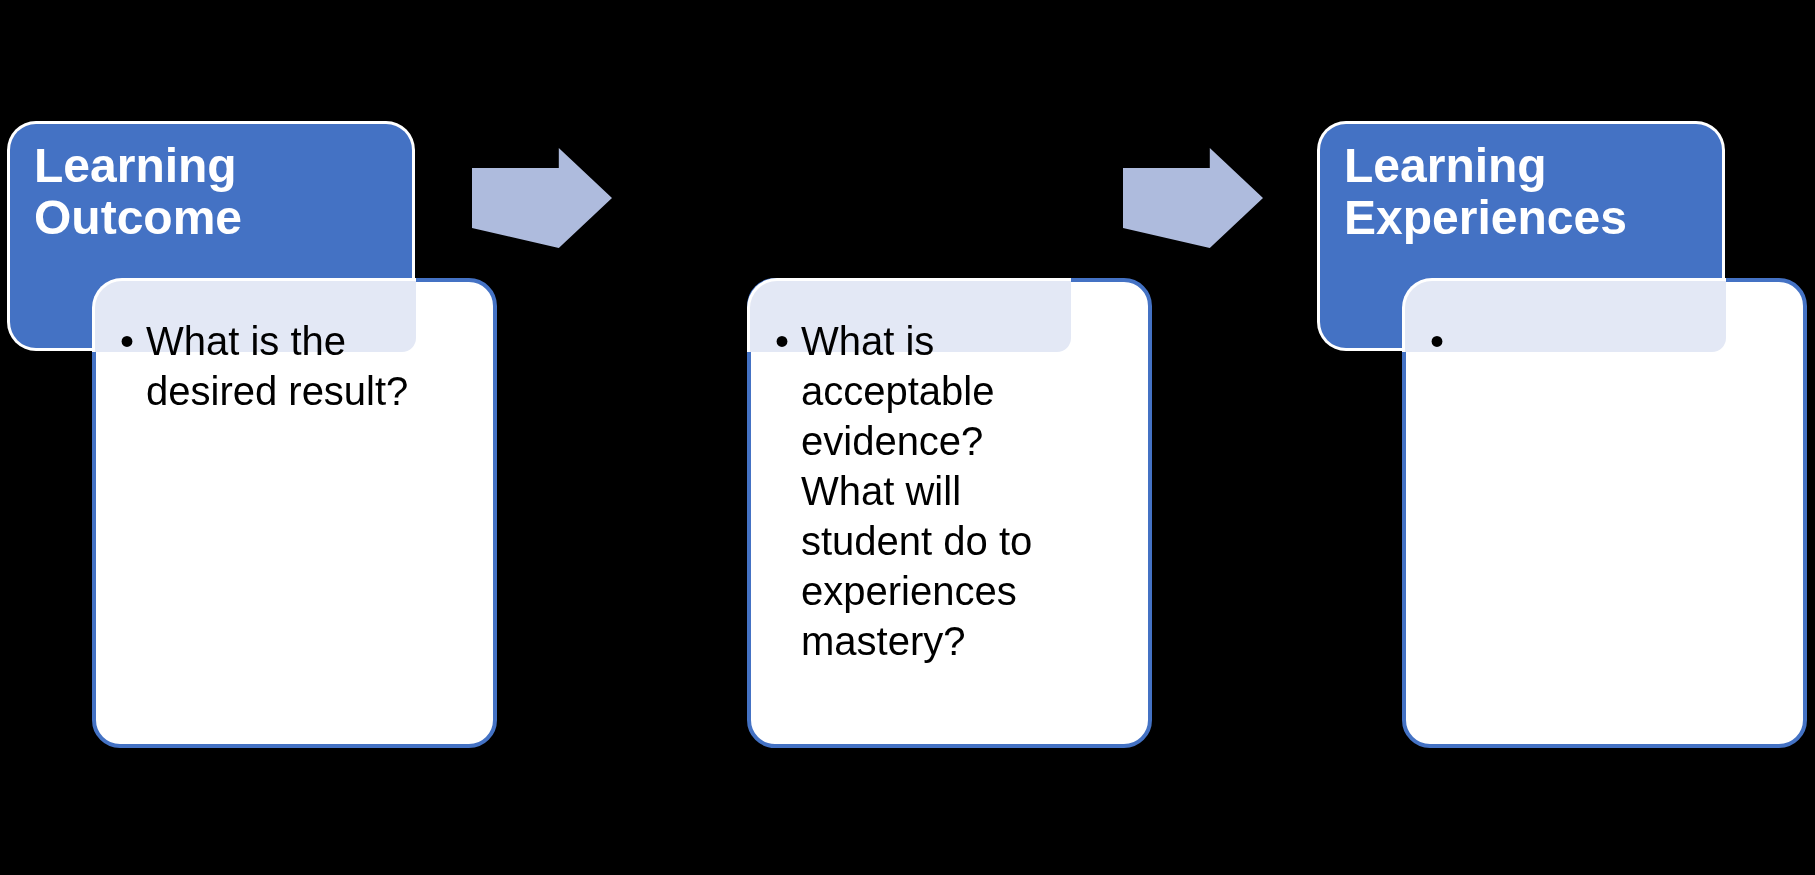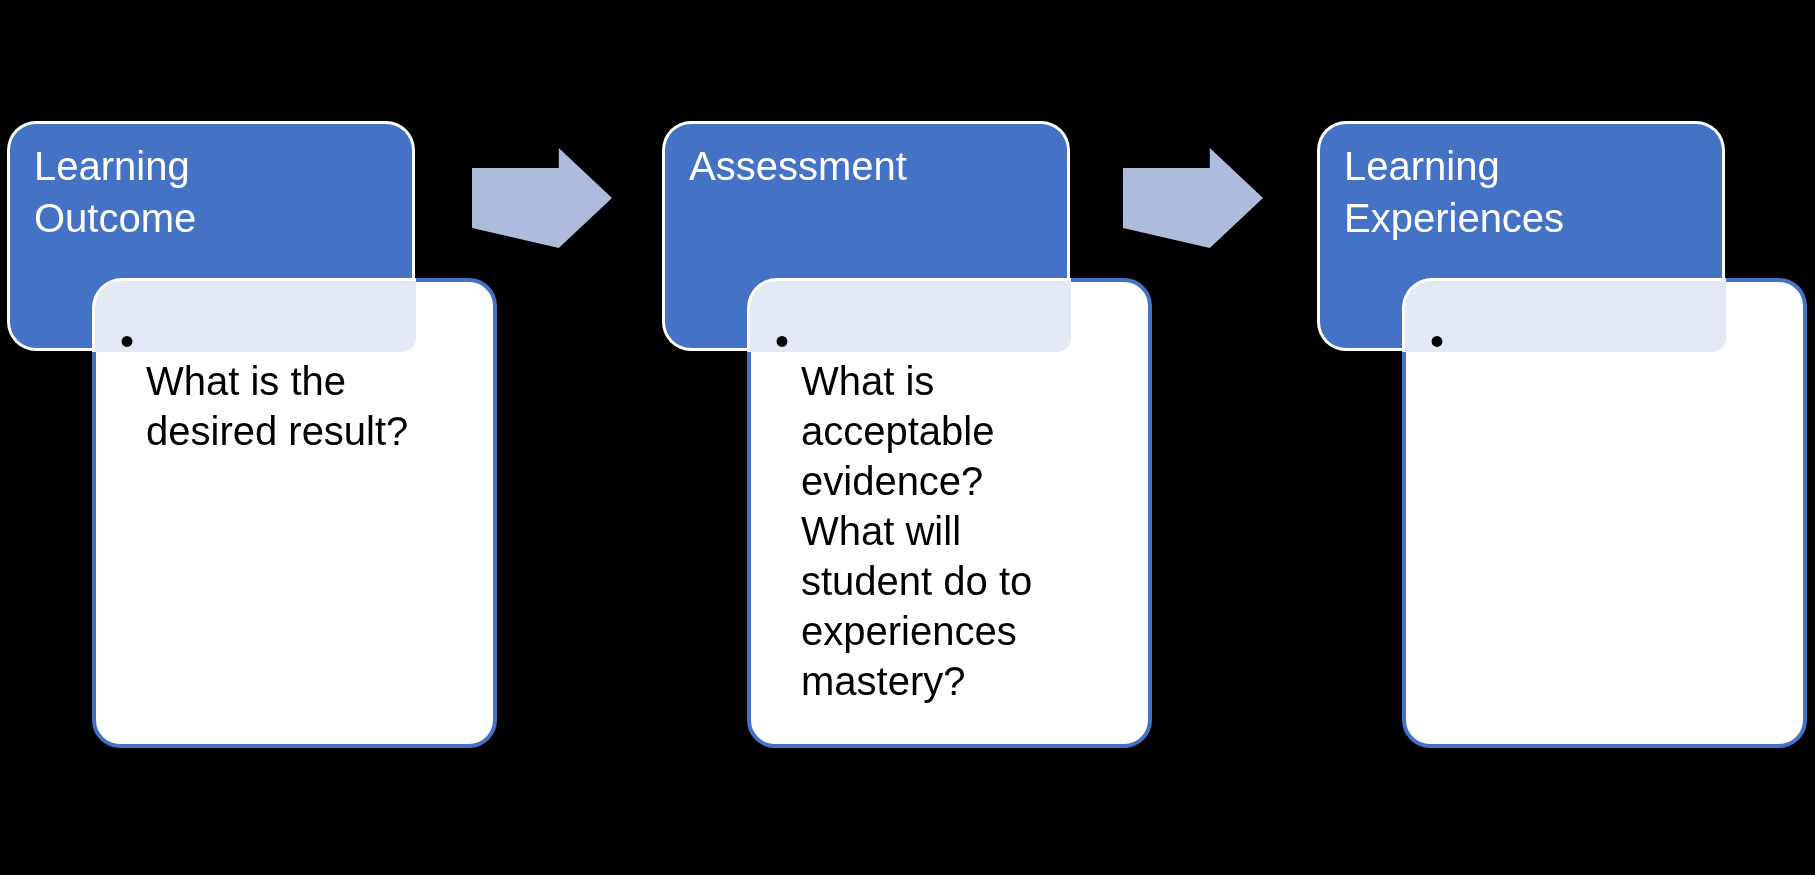--- a/index.html
+++ b/index.html
@@ -15,23 +15,24 @@
   .title-box{
     position:absolute;top:124px;
     width:402px;height:224px;
     background:#4472C4;
     border-radius:26px;
     box-shadow:0 0 0 3px #FFFFFF;
     box-sizing:border-box;
   }
   .title-text{
     padding:16px 20px 0 24px;
-    font-size:40px;line-height:52px;
+    font-size:48px;line-height:52px;
     color:#FFFFFF;
     white-space:pre-line;
+    font-weight:bold;
   }
 
   
   .detail-card{
     position:absolute;top:278px;
     width:405px;height:470px;
     background:#FFFFFF;
     border:4px solid #4472C4;
     border-radius:28px;
     box-sizing:border-box;
@@ -47,21 +48,21 @@
     box-sizing:border-box;
   }
   .bullet-item{
     position:relative;
     display:flex;
     padding:34px 8px 0 24px;
     font-size:40px;line-height:50px;
     color:#000000;
   }
   .bullet-glyph{flex:none;width:26px;}
-  .bullet-text{white-space:pre-line;margin-top:40px;}
+  .bullet-text{white-space:pre-line;}
 
   
   .flow-arrow{
     position:absolute;top:148px;
     width:140px;height:100px;
     background:#AEBBDD;
     clip-path:polygon(0 20%,62% 20%,62% 0,100% 50%,62% 100%,0 80%);
   }
 
   
@@ -70,23 +71,20 @@
   .ar1{left:472px}  .ar2{left:1123px}
 </style>
 </head>
 <body>
 
 <div class="canvas">
 
   <div class="title-box bx1">
     <div class="title-text">Learning
 Outcome</div>
-  </div>
-  <div class="title-box bx2">
-    <div class="title-text">Assessment</div>
   </div>
   <div class="title-box bx3">
     <div class="title-text">Learning
 Experiences</div>
   </div>
 
   <div class="flow-arrow ar1"></div>
   <div class="flow-arrow ar2"></div>
 
   <div class="detail-card cd1">

